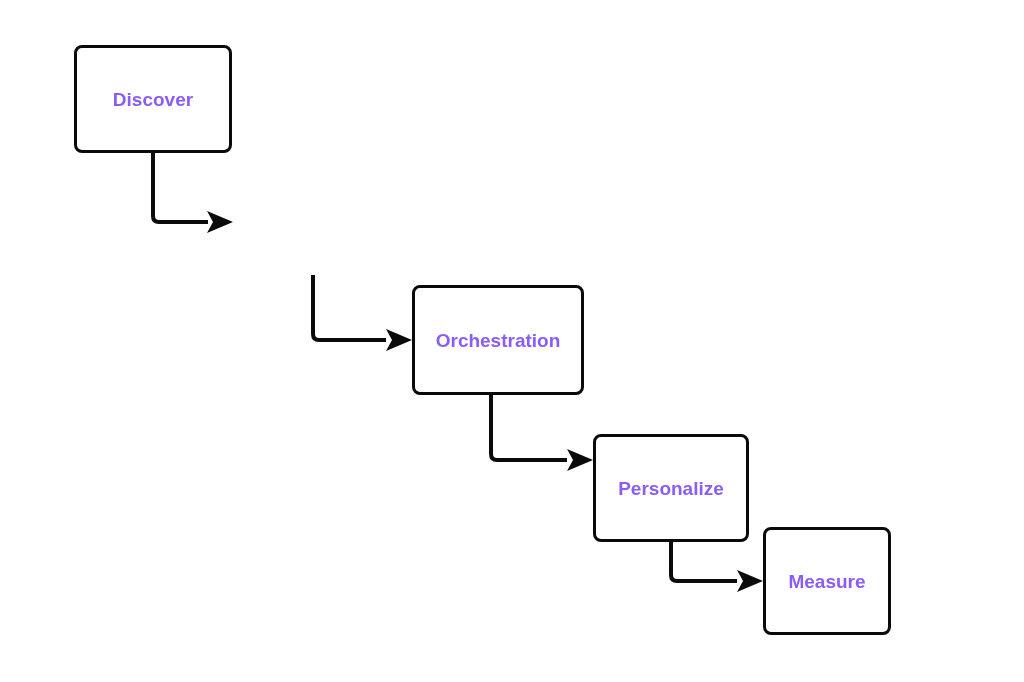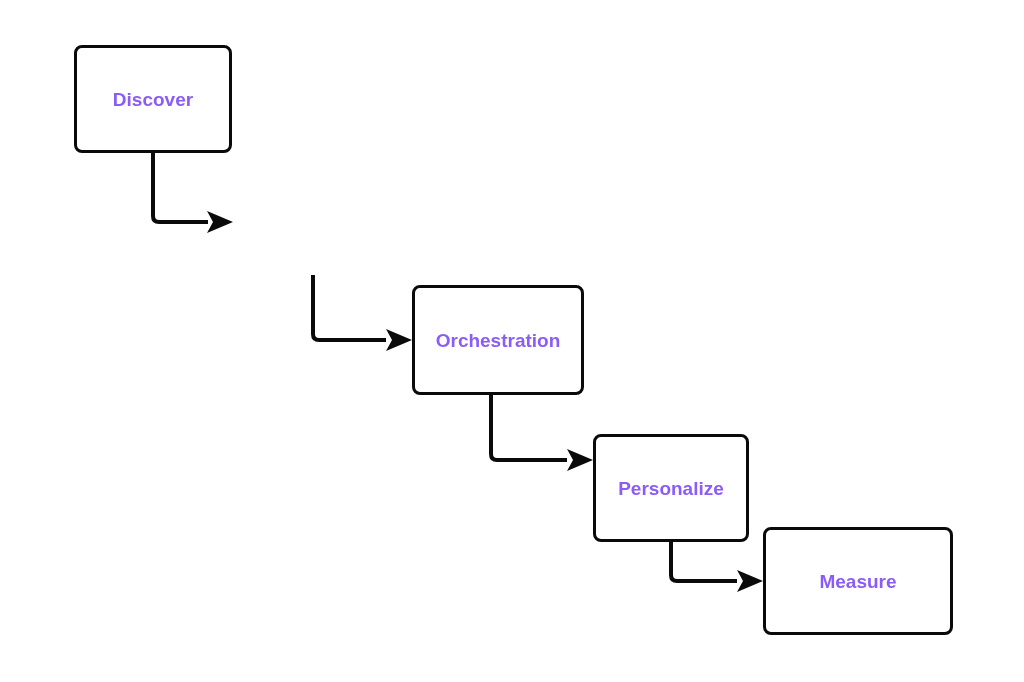--- a/index.html
+++ b/index.html
@@ -47,21 +47,21 @@
     font-weight: bold;
     font-size: 19px;
     line-height: 25px;
     color: #8b5cf6;
     white-space: pre-line;
   }
   .node-discover      { left: 74px;  top: 45px;  width: 158px; height: 108px; }
   .node-segment       { left: 233px; top: 167px; width: 160px; height: 110px; }
   .node-orchestration { left: 412px; top: 285px; width: 172px; height: 110px; }
   .node-personalize   { left: 593px; top: 426px; width: 156px; height: 108px; margin-top: 8px; }
-  .node-measure       { left: 763px; top: 527px; width: 190px; height: 108px; }
+  .node-measure       { left: 763px; top: 527px; width: 128px; height: 108px; }
 </style>
 </head>
 <body>
 
 <div class="canvas">
 
   <svg class="connectors" viewBox="0 0 1024 682" xmlns="http://www.w3.org/2000/svg">
     <g>
       <path d="M153 151 L153 216 Q153 222 159 222 L208 222"></path>
       <polygon points="207,211 233,222 207,233 213,222"></polygon>

